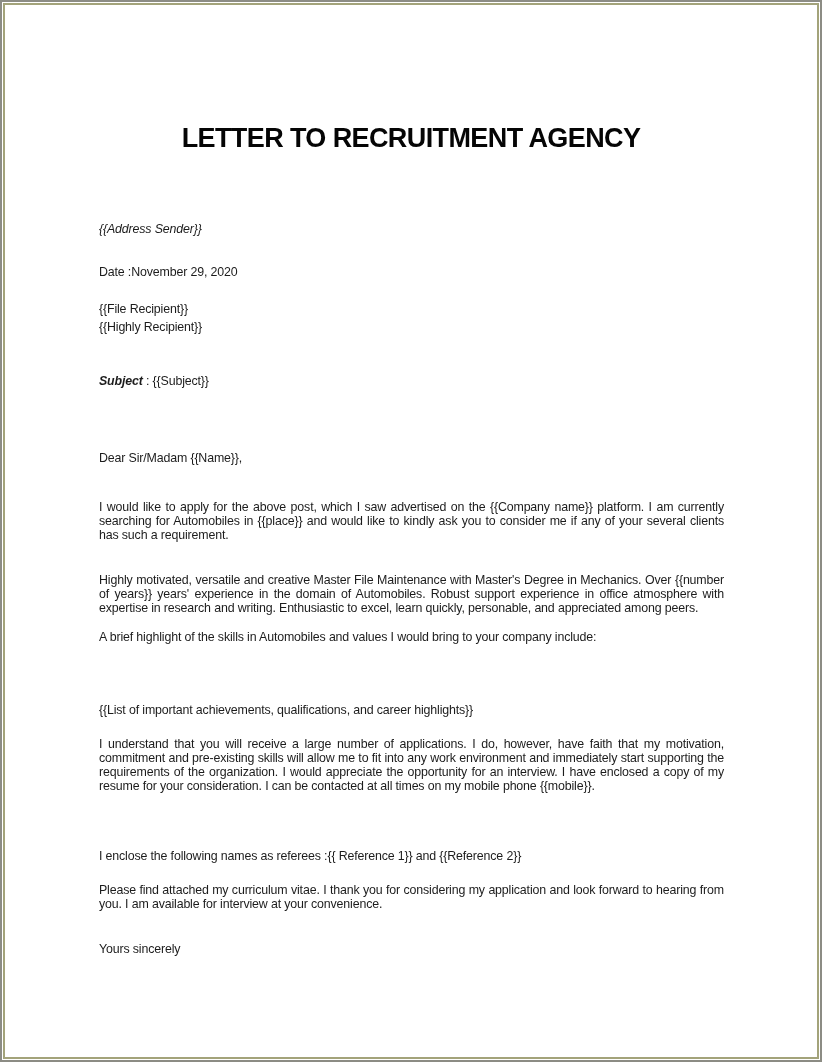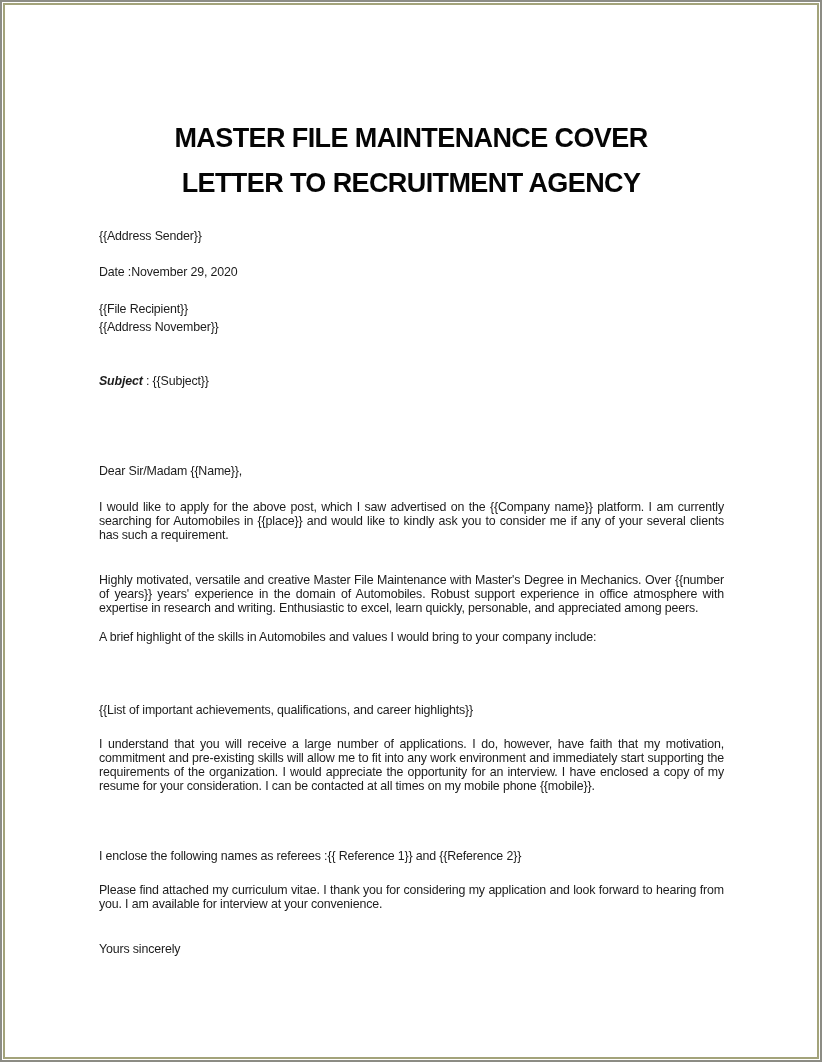--- a/index.html
+++ b/index.html
@@ -58,32 +58,31 @@
   .justify { text-align: justify; }
   .bold { font-weight: bold; font-style: italic; }
 </style>
 </head>
 <body>
 
 <div class="frame-outer"></div>
 <div class="frame-inner"></div>
 
 <h1 class="title">
-  <span>MASTER FILE MAINTENANCE COVER</span>
   <span>LETTER TO RECRUITMENT AGENCY</span>
 </h1>
 
-<div class="line" style="top:227px;">{{Address Sender}}</div>
+<div class="line" style="top:220px;font-style:italic;">{{Address Sender}}</div>
 <div class="line" style="top:263px;">Date :November 29, 2020</div>
 <div class="line" style="top:300px;">{{File Recipient}}</div>
-<div class="line" style="top:318px;">{{Address November}}</div>
+<div class="line" style="top:318px;">{{Highly Recipient}}</div>
 <div class="line" style="top:372px;">
   <span class="bold">Subject</span><span> : {{Subject}}</span>
 </div>
-<div class="line" style="top:462px;">Dear Sir/Madam {{Name}},</div>
+<div class="line" style="top:449px;">Dear Sir/Madam {{Name}},</div>
 
 <div class="body justify" style="top:500px;">I would like to apply for the above post, which I saw advertised on the {{Company name}} platform. I am currently searching for Automobiles in {{place}} and would like to kindly ask you to consider me if any of your several clients has such a requirement.</div>
 <div class="body justify" style="top:573px;">Highly motivated, versatile and creative Master File Maintenance with Master's Degree in Mechanics. Over {{number of years}} years' experience in the domain of Automobiles. Robust support experience in office atmosphere with expertise in research and writing. Enthusiastic to excel, learn quickly, personable, and appreciated among peers.</div>
 <div class="line" style="top:628px;">A brief highlight of the skills in Automobiles and values I would bring to your company include:</div>
 <div class="line" style="top:701px;text-align:center;">{{List of important achievements, qualifications, and career highlights}}</div>
 <div class="body justify" style="top:737px;">I understand that you will receive a large number of applications. I do, however, have faith that my motivation, commitment and pre-existing skills will allow me to fit into any work environment and immediately start supporting the requirements of the organization. I would appreciate the opportunity for an interview. I have enclosed a copy of my resume for your consideration. I can be contacted at all times on my mobile phone {{mobile}}.</div>
 <div class="line" style="top:847px;">I enclose the following names as referees :{{ Reference 1}} and {{Reference 2}}</div>
 <div class="body justify" style="top:883px;">Please find attached my curriculum vitae. I thank you for considering my application and look forward to hearing from you. I am available for interview at your convenience.</div>
 <div class="line" style="top:940px;">Yours sincerely</div>
 

